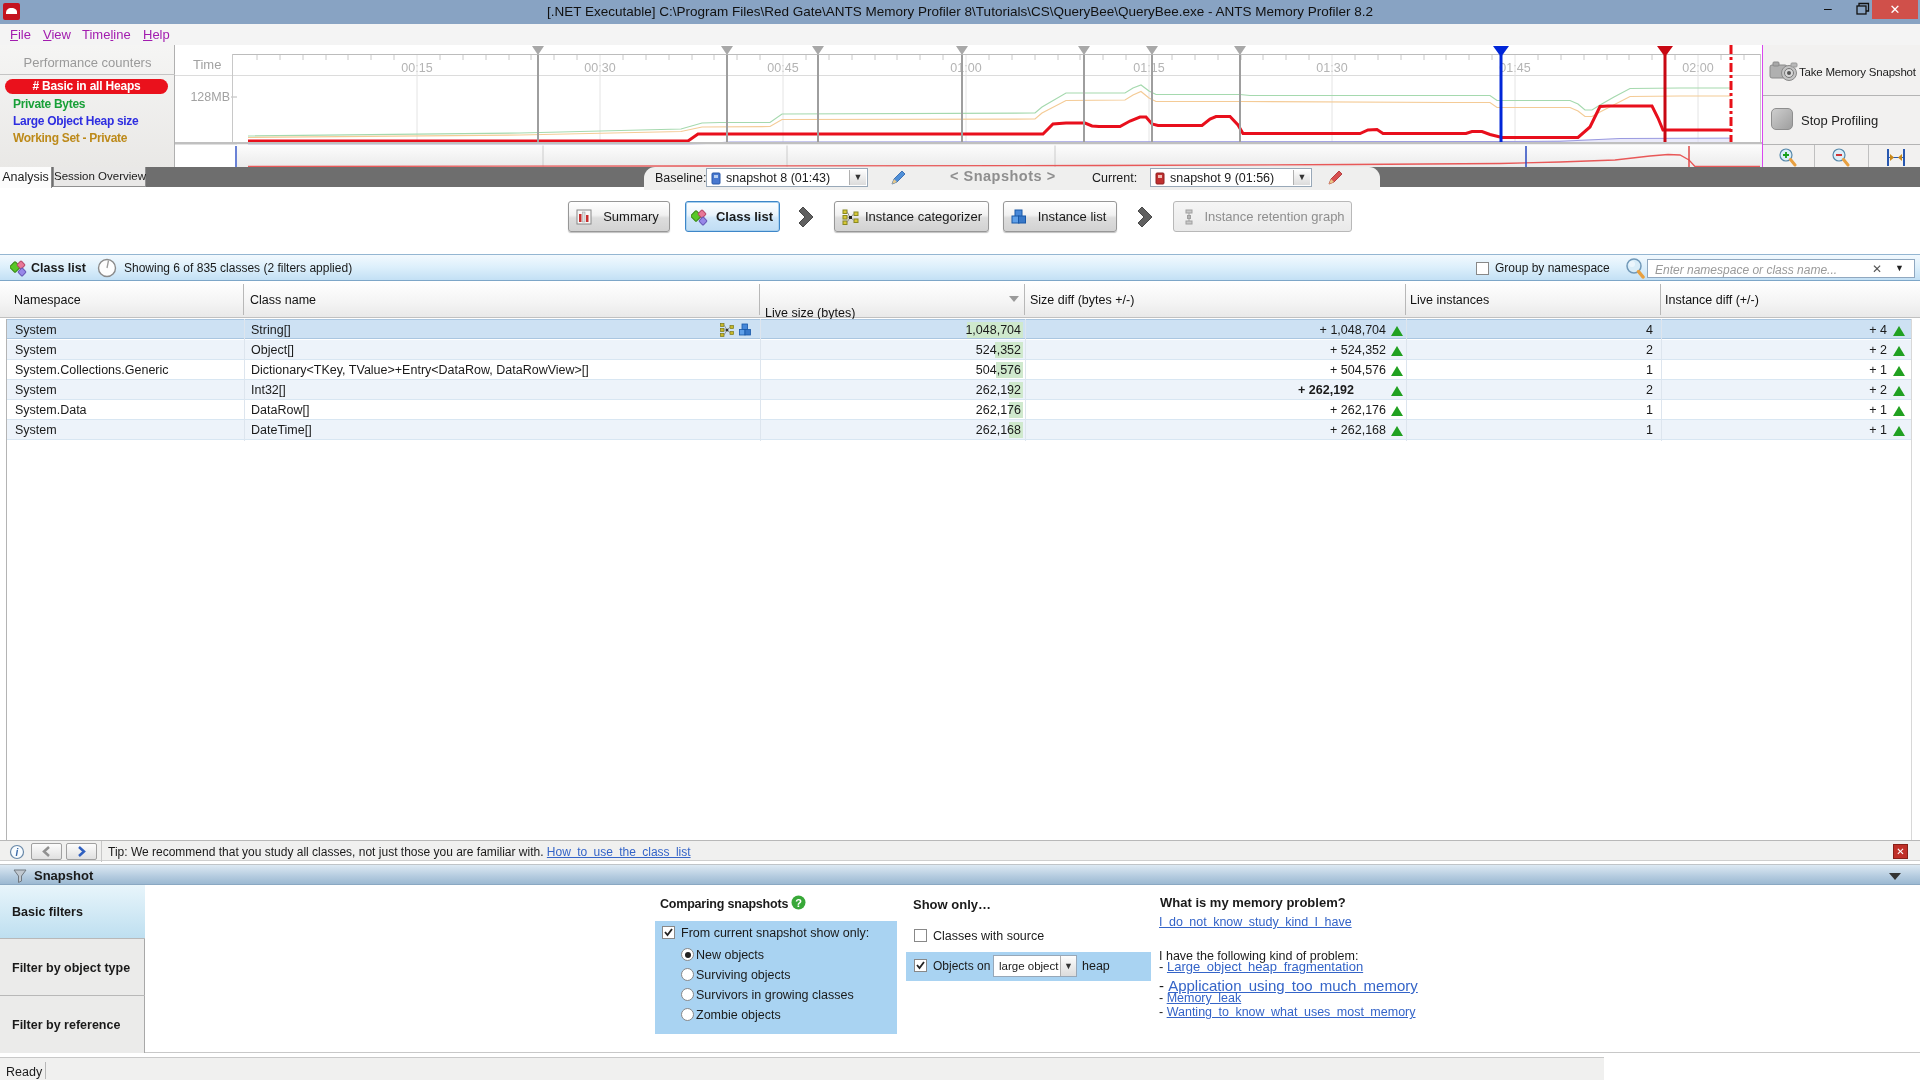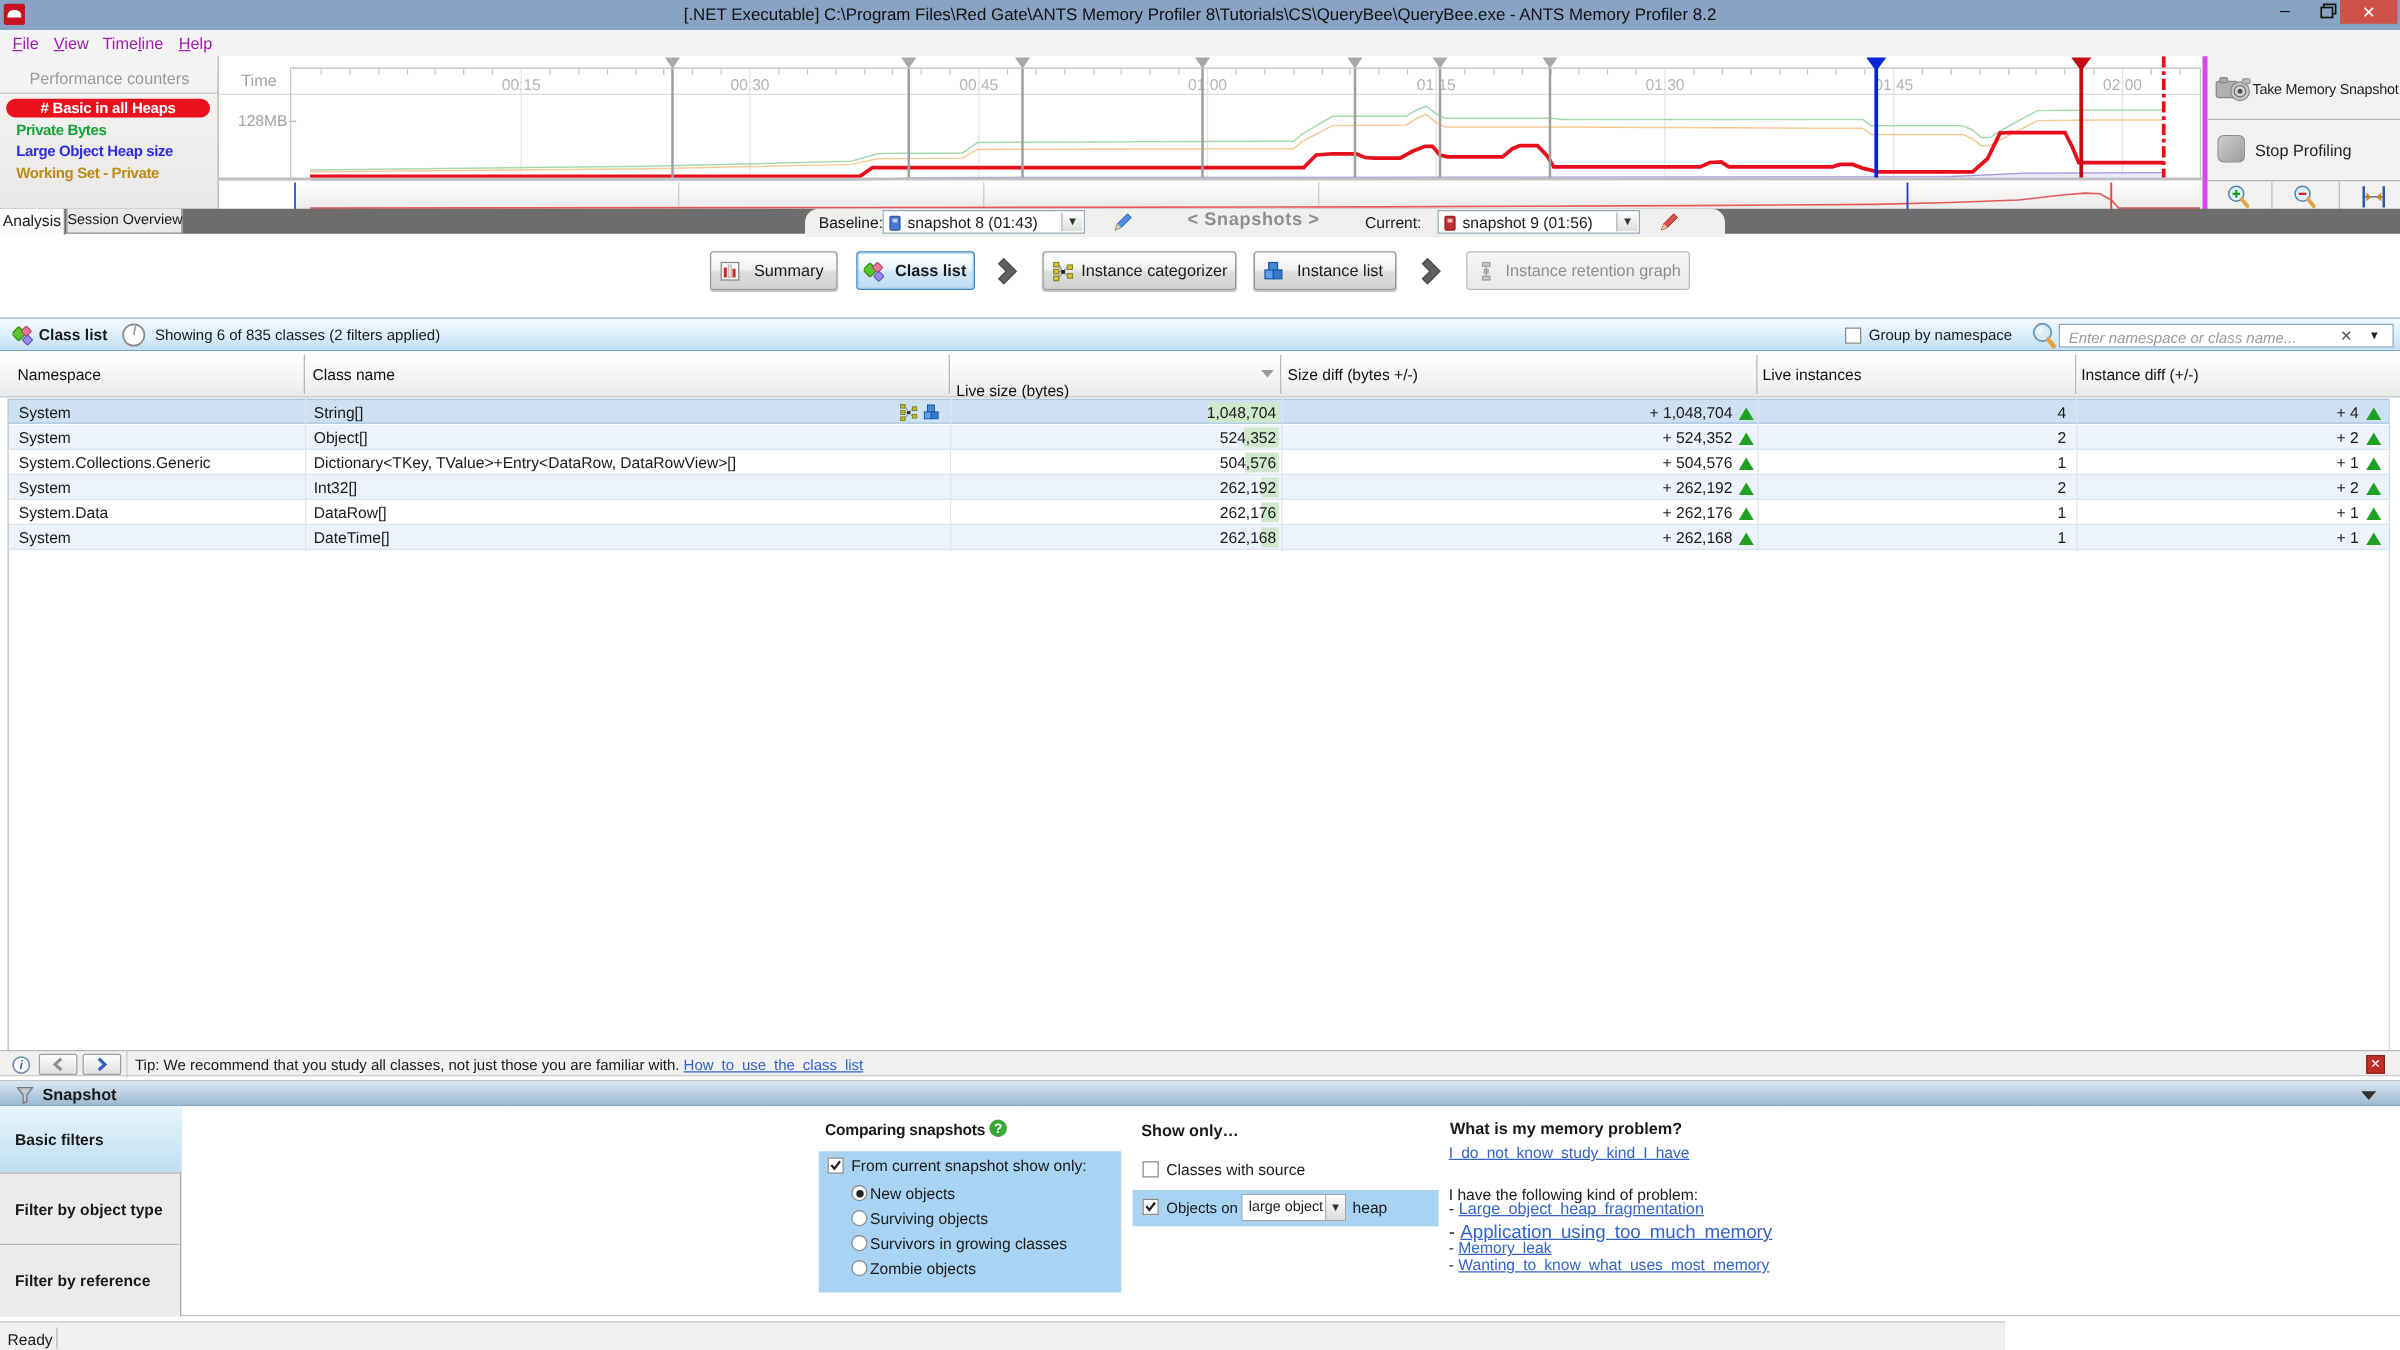--- a/index.html
+++ b/index.html
@@ -18,21 +18,21 @@
 #menubar { left:0; top:24px; width:1920px; height:21px; background:#f4f4f4; }
 #menubar span { position:absolute; top:3px; font-size:13px; color:#a21caf; }
 u { text-decoration:underline; }
 #perfpanel { left:0; top:45px; width:175px; height:124px; background:linear-gradient(#f5f5f4,#e9e8e6); border-right:1px solid #b0b0b0; }
 #perftitle { left:0; top:55px; width:175px; text-align:center; color:#9a9a9a; font-size:13px; }
 #perfline { left:0; top:74px; width:175px; height:1px; background:#c4c4c4; }
 .pill { left:5px; top:79px; width:163px; height:15px; background:#ea111c; border-radius:8px; color:#fff; font-weight:bold; font-size:12px; text-align:center; line-height:15px; letter-spacing:-0.2px; }
 .leg { left:13px; font-size:12px; font-weight:bold; letter-spacing:-0.3px; }
 
 #chart { left:175px; top:45px; width:1587px; height:124px; background:#fff; }
-#rightpanel { left:1762px; top:45px; width:158px; height:124px; background:#f2f1f0; border-left:4px solid #d946ef; }
+#rightpanel { left:1762px; top:45px; width:158px; height:124px; background:#f2f1f0; border-left:1px solid #d946ef; }
 
 #tabstrip { left:0; top:167px; width:1920px; height:20px; background:#6e6e6e; }
 .tab1 { left:0; top:167px; width:52px; height:21px; background:#fcfcfc; border-right:1px solid #8a8a8a; text-align:center; line-height:21px; font-size:12.5px; }
 .tab2 { left:53px; top:167px; width:93px; height:20px; background:#e9e8e7; border:1px solid #909090; border-top:none; text-align:center; line-height:19px; font-size:11.5px; white-space:nowrap; }
 #snapbar { left:644px; top:167px; width:736px; height:23px; background:#efefee; border-radius:11px 11px 0 0; }
 
 #content { left:0; top:190px; width:1920px; height:650px; background:#fff; }
 .navbtn { top:201px; height:31px; border:1px solid #979797; border-radius:3px; background:linear-gradient(#ffffff,#f1f1f1 45%,#dddddd 55%,#d2d2d2); box-shadow:0 1px 1px rgba(0,0,0,0.25); font-size:13px; }
 .navbtn .lbl { position:absolute; width:100%; text-align:center; top:7px; left:12px;}
 .navsel { border:1px solid #3d86c8; background:linear-gradient(#ffffff,#e8f3fc 45%,#cfe6f8 55%,#c0ddf4); box-shadow:0 0 0 1px #a8d0ee inset; font-weight:bold; }
@@ -463,21 +463,21 @@
       <span class="tri" style="left:1384px; top:6px;"></span>
     <span class="num" style="left:1500px; width:146px;">1</span>
     <span class="num" style="left:1740px; width:140px;">+ 1</span>
       <span class="tri" style="left:1886px; top:6px;"></span>
   </div>
   <div class="row" style="left:0; top:61px; background:#edf3fa;">
     <span class="cell" style="left:8px;">System</span>
       <span class="cell" style="left:244px;">Int32[]</span>
     <span style="position:absolute; right:889px; top:2px; width:14px; height:16px; background:#cfe9cd;"></span>
     <span class="num" style="left:850px; width:164px;">262,192</span>
-    <span class="num" style="left:1180px; width:199px;">+ 262,192</span>
+    <span class="num" style="left:1148px; width:199px;font-weight:bold;">+ 262,192</span>
       <span class="tri" style="left:1384px; top:6px;"></span>
     <span class="num" style="left:1500px; width:146px;">2</span>
     <span class="num" style="left:1740px; width:140px;">+ 2</span>
       <span class="tri" style="left:1886px; top:6px;"></span>
   </div>
   <div class="row" style="left:0; top:81px; background:#fff;">
     <span class="cell" style="left:8px;">System.Data</span>
       <span class="cell" style="left:244px;">DataRow[]</span>
     <span style="position:absolute; right:889px; top:2px; width:14px; height:16px; background:#cfe9cd;"></span>
     <span class="num" style="left:850px; width:164px;">262,176</span>

